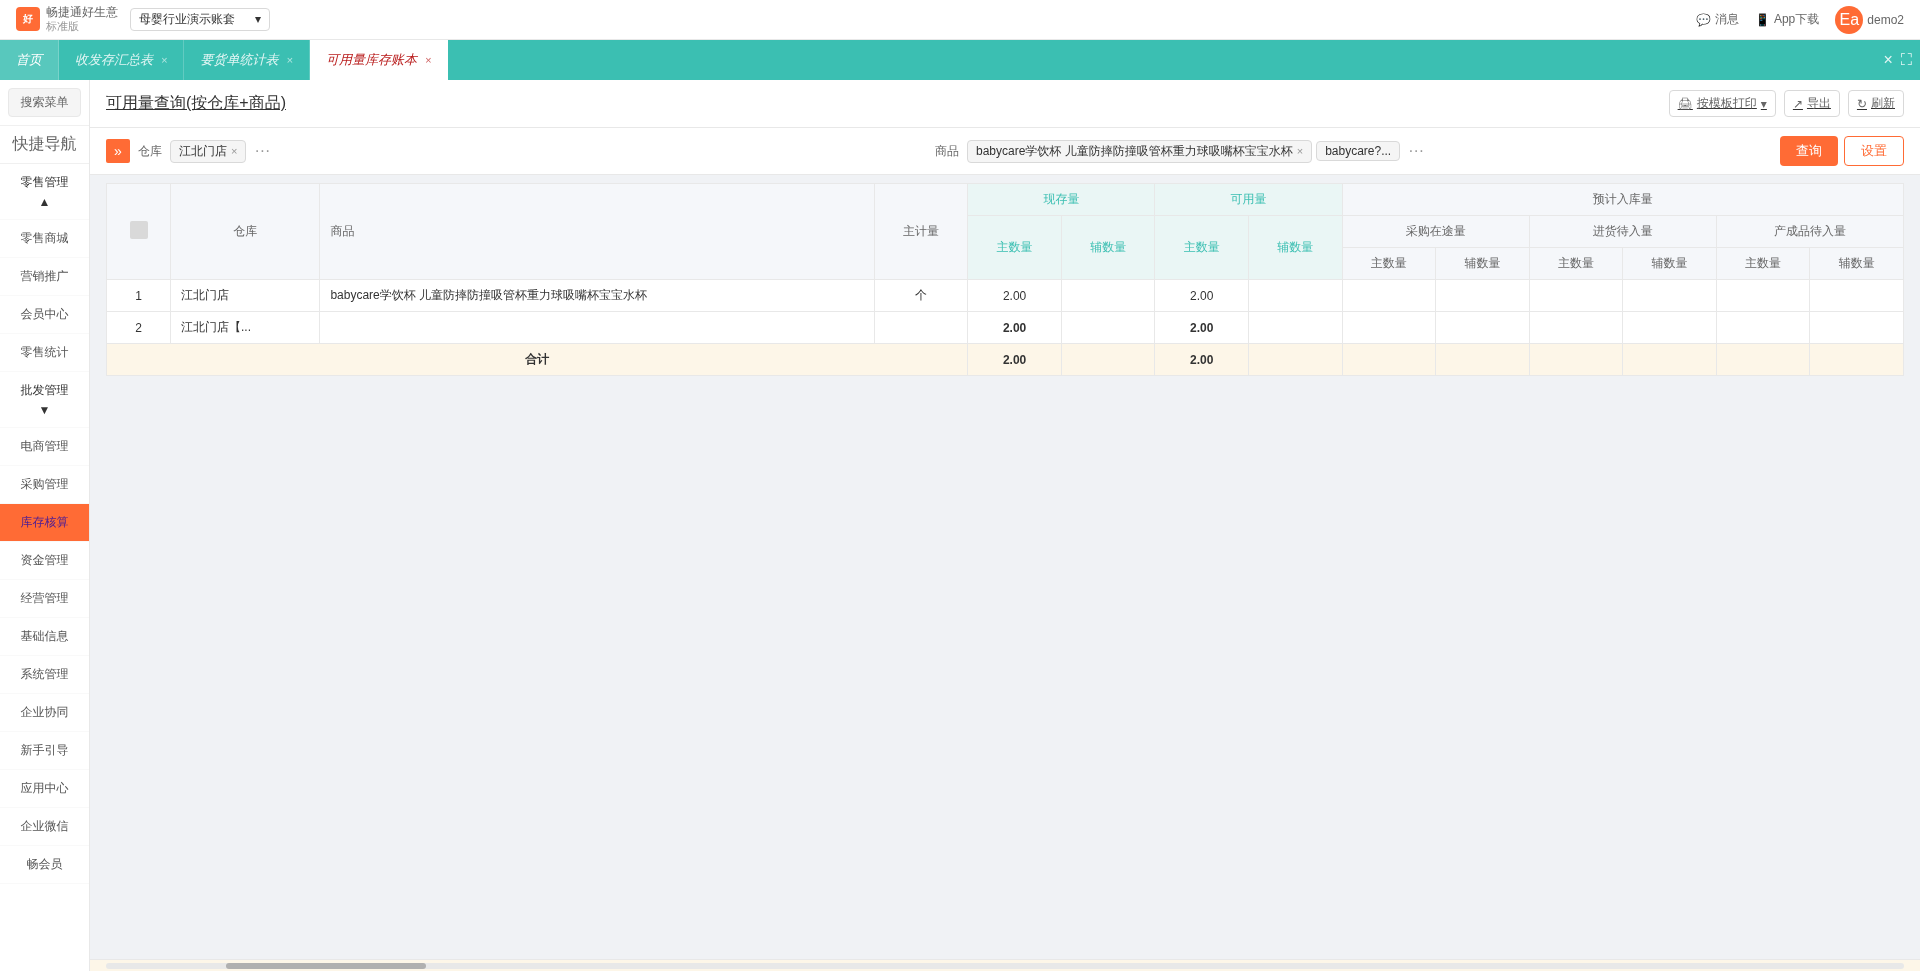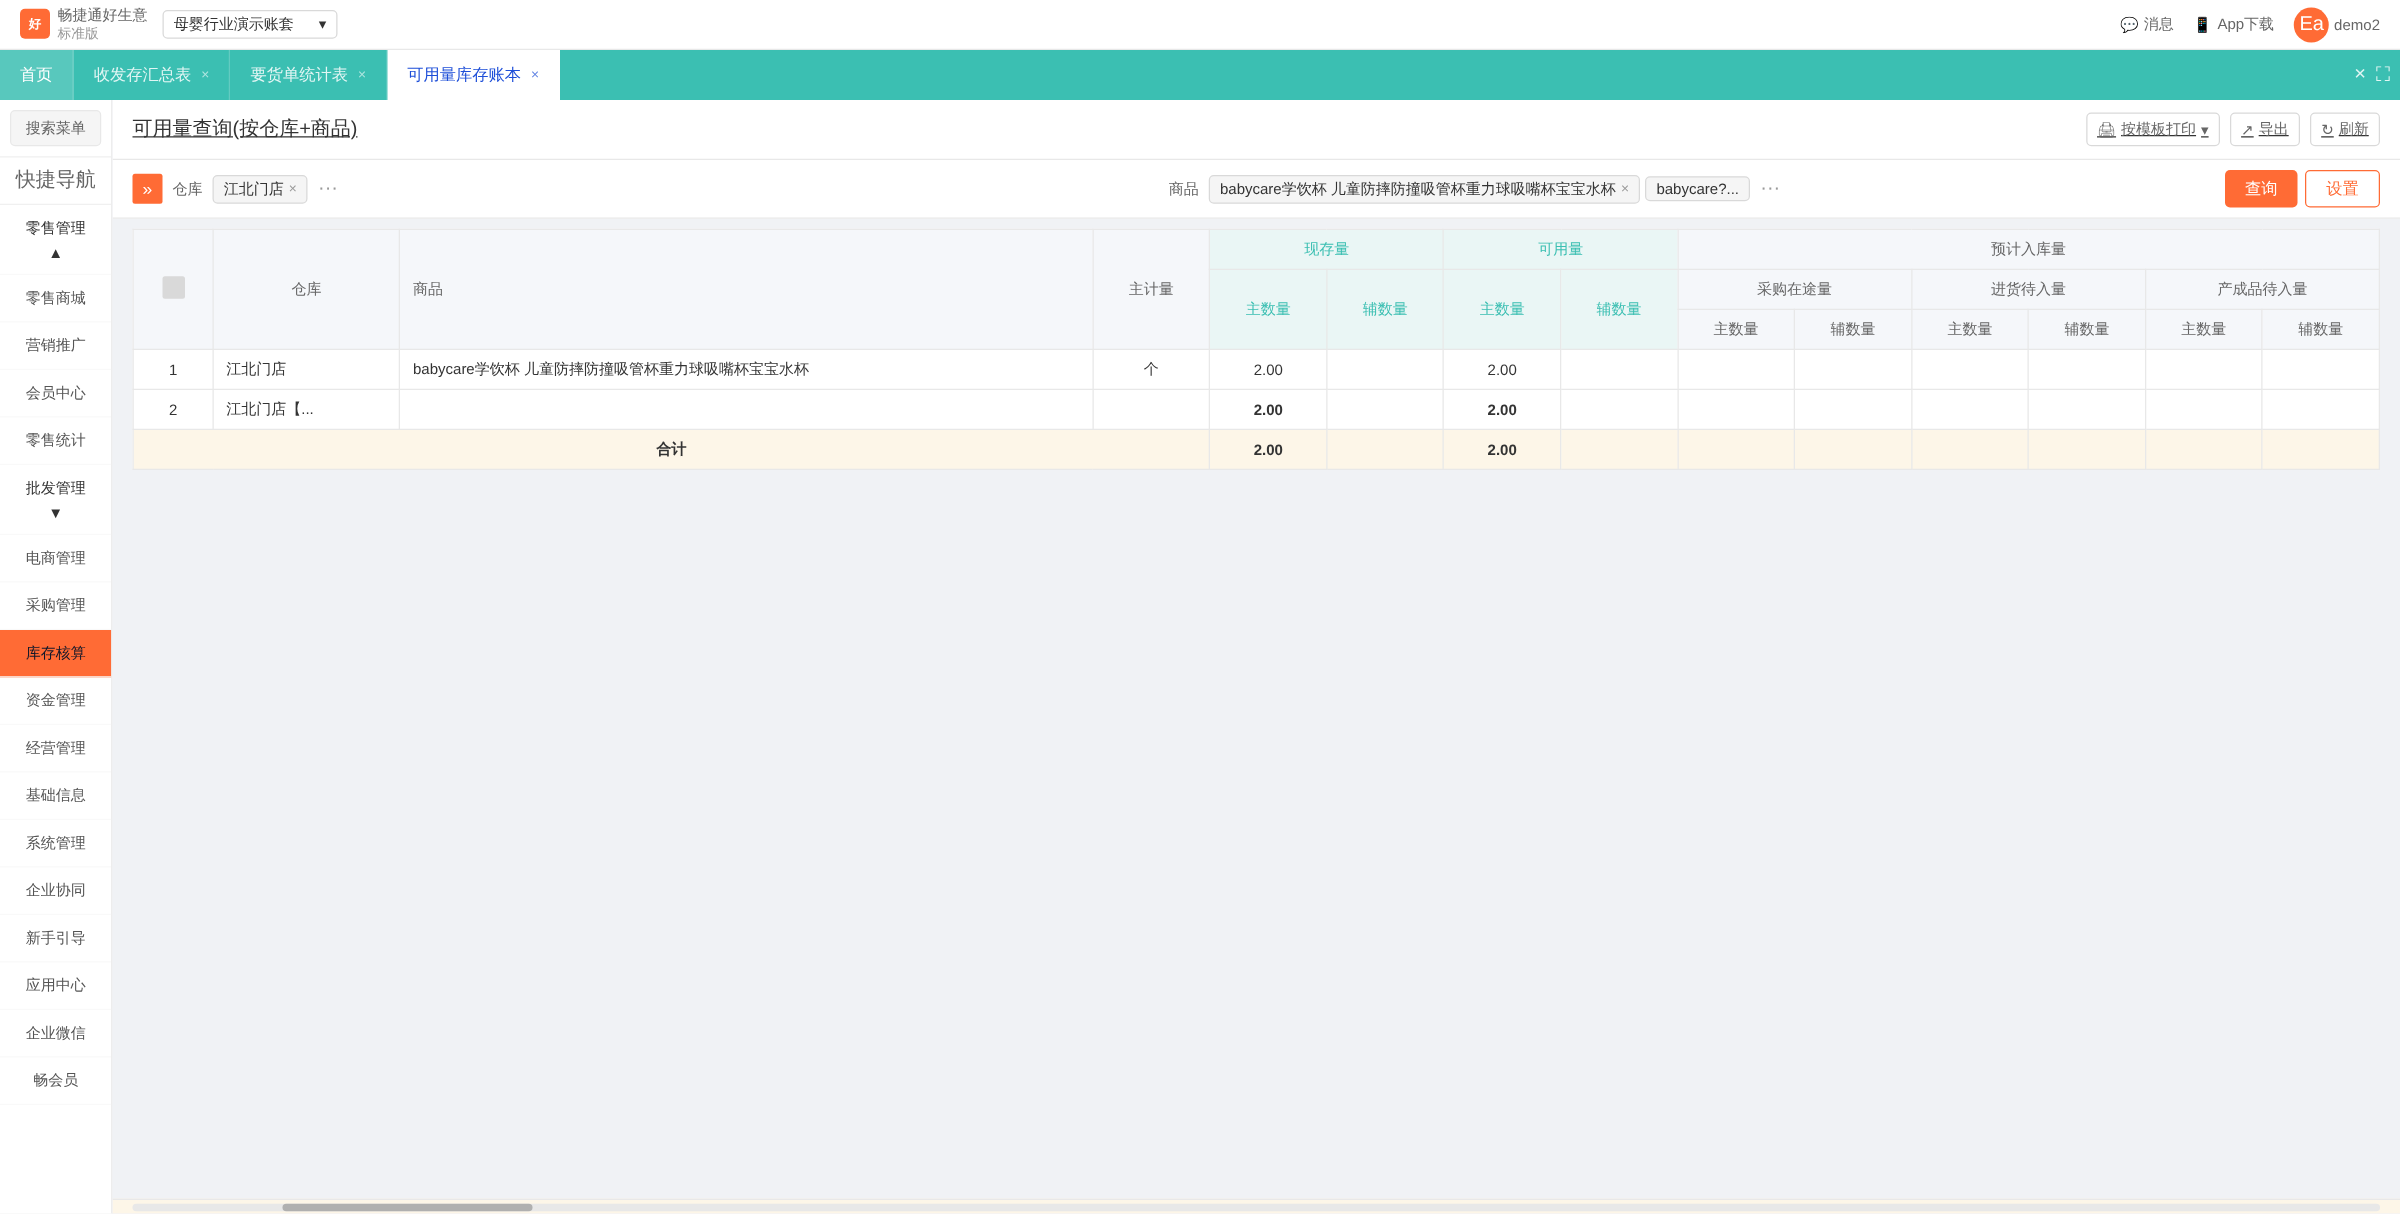--- a/index.html
+++ b/index.html
@@ -38,23 +38,24 @@
     .tab-item {
       display: flex;
       align-items: center;
       padding: 0 16px;
       font-size: 13px;
       color: rgba(255,255,255,0.85);
       cursor: pointer;
       border-right: 1px solid rgba(255,255,255,0.2);
       gap: 6px;
       white-space: nowrap;
+      font-style: italic;
     }
     .tab-item.home { background: rgba(255,255,255,0.15); color: white; }
-    .tab-item.active { background: #fff; color: #1d4ed8; font-weight: 500; }
+    .tab-item.active { background: #fff; color: #b91c1c; font-weight: 500; }
     .tab-close { font-size: 11px; color: inherit; opacity: 0.7; cursor: pointer; margin-left: 2px; }
     .tab-bar-right { margin-left: auto; display: flex; align-items: center; padding: 0 8px; gap: 8px; }
     .tab-bar-btn { color: rgba(255,255,255,0.85); font-size: 16px; cursor: pointer; background: none; border: none; }
 
     
     .main-layout { display: flex; flex: 1; overflow: hidden; }
 
     
     .sidebar {
       width: 90px;
@@ -63,21 +64,21 @@
       display: flex;
       flex-direction: column;
       overflow-y: auto;
       flex-shrink: 0;
     }
     .sidebar-search { padding: 8px; border-bottom: 1px solid #f0f0f0; }
     .sidebar-search-btn { width: 100%; padding: 5px; background: #f5f5f5; border: 1px solid #e8e8e8; border-radius: 4px; font-size: 12px; color: #666; cursor: pointer; text-align: center; }
     .sidebar-nav-btn { padding: 8px; text-align: center; font-size: 16px; color: #666; cursor: pointer; border-bottom: 1px solid #f0f0f0; }
     .sidebar-item { padding: 10px 6px; text-align: center; font-size: 12px; color: #555; cursor: pointer; display: flex; flex-direction: column; align-items: center; gap: 4px; border-bottom: 1px solid #f9f9f9; }
     .sidebar-item.group-header { font-size: 12px; color: #333; font-weight: 400; display: flex; align-items: center; justify-content: space-between; padding: 10px 10px; }
-    .sidebar-item.active { background: #ff6b35; color: #0f172a; }
+    .sidebar-item.active { background: #ff6b35; color: #4c1d95; }
 
     
     .content { flex: 1; overflow: hidden; display: flex; flex-direction: column; background: #f0f2f5; }
 
     
     .page-header {
       background: #fff;
       padding: 10px 16px;
       display: flex;
       align-items: center;

